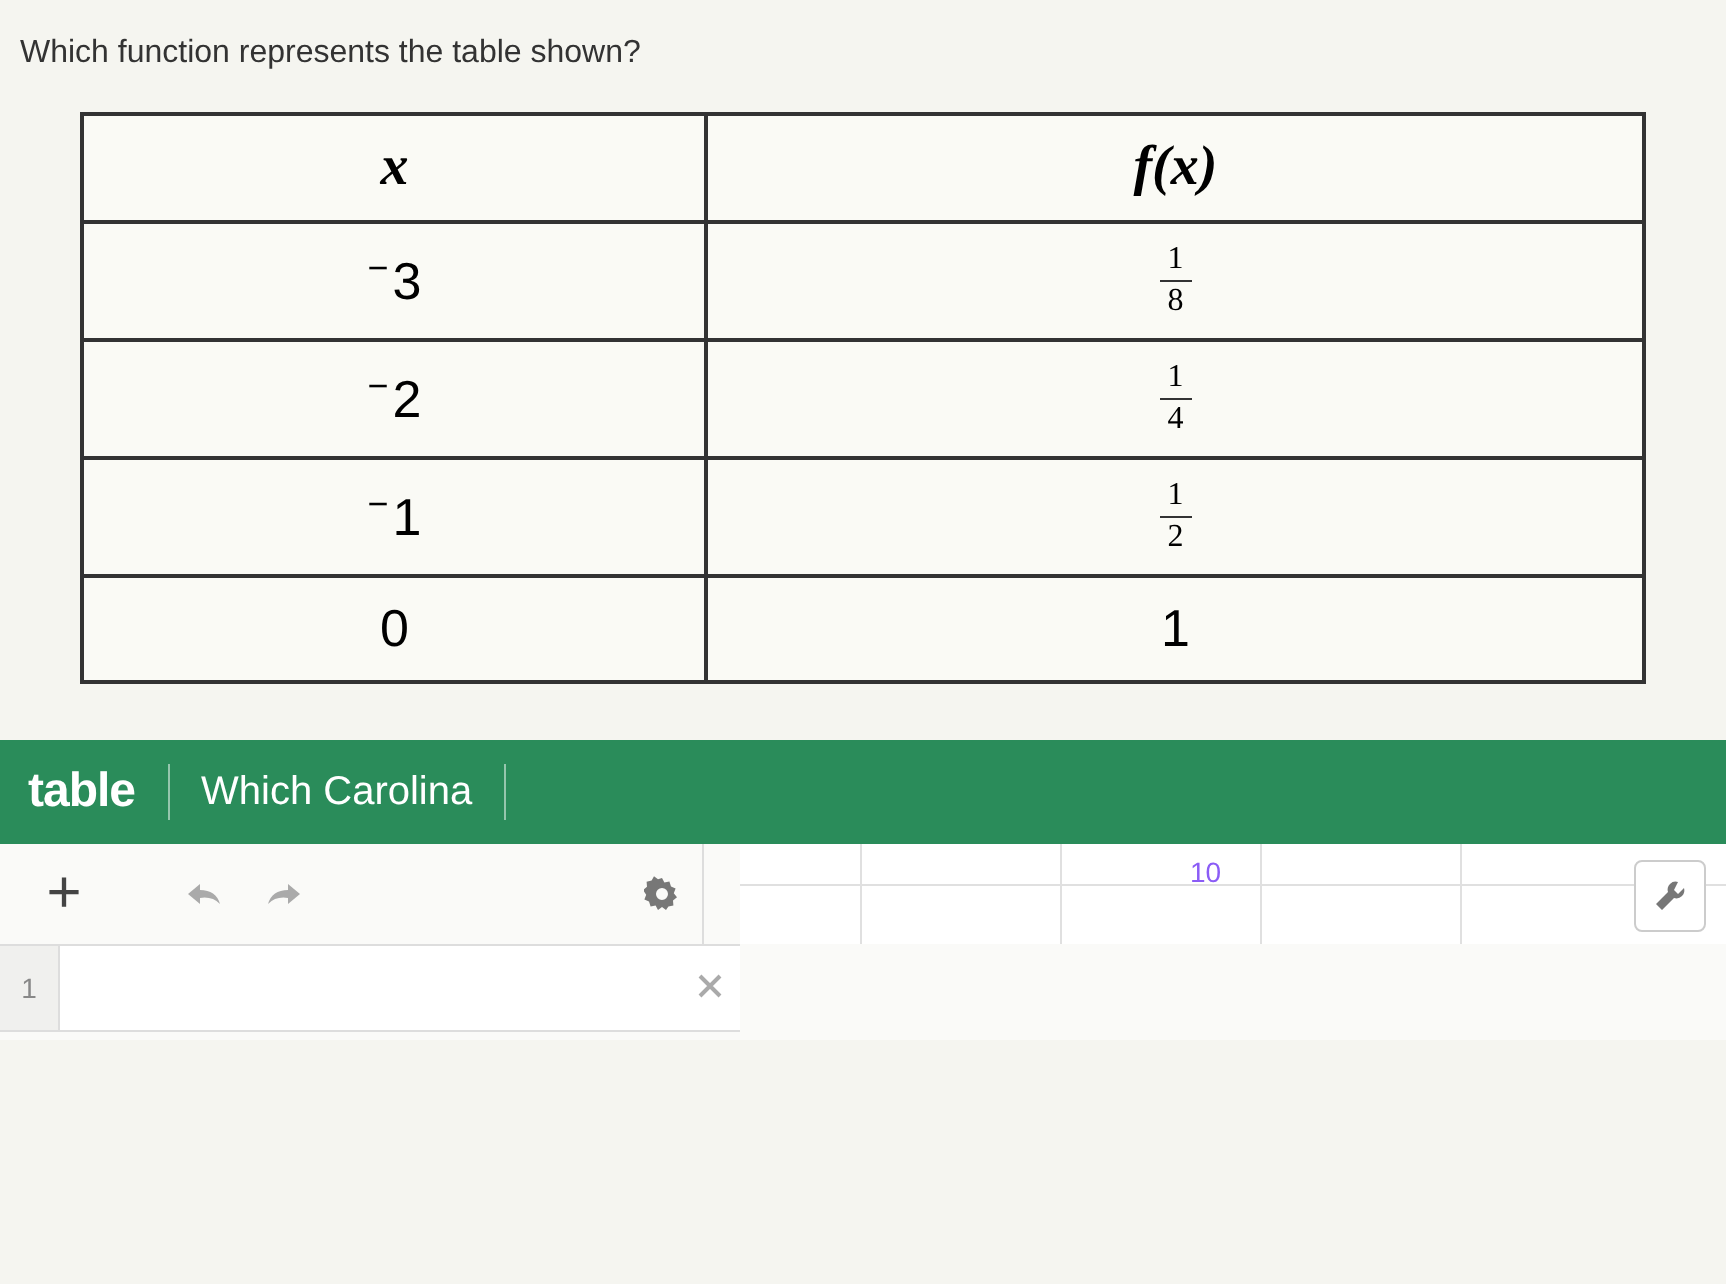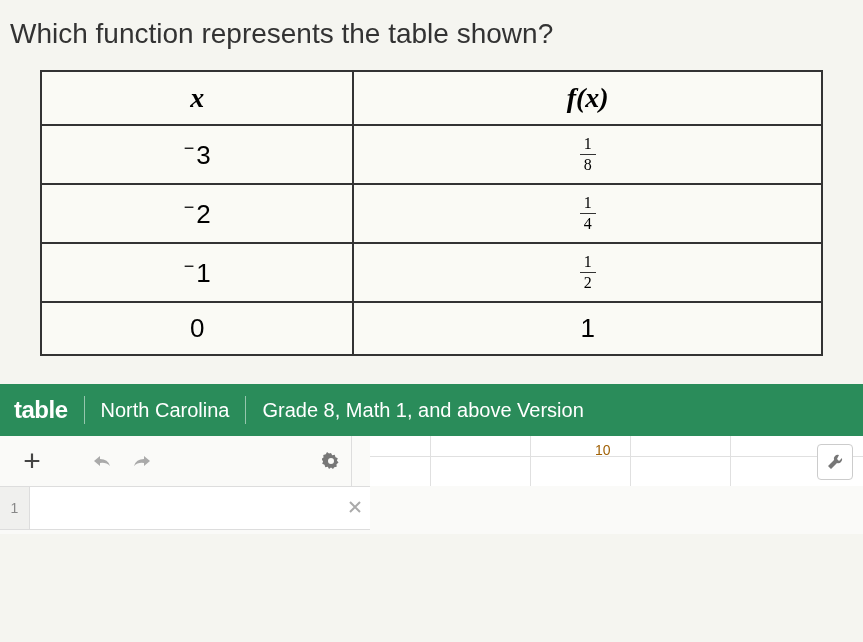--- a/index.html
+++ b/index.html
@@ -8,21 +8,21 @@
       box-sizing: border-box;
     }
     body {
       font-family: Arial, sans-serif;
       background: #f5f5f0;
       width: 863px;
       height: 642px;
       position: relative;
     }
     .question {
-      font-size: 28px;
+      font-size: 16px;
       color: #333;
       padding: 18px 10px 20px 10px;
     }
     .table-container {
       padding: 0 40px;
     }
     .data-table {
       width: 100%;
       border-collapse: collapse;
       border: 2px solid #333;
@@ -158,21 +158,21 @@
     .grid-line-h {
       position: absolute;
       left: 0;
       right: 0;
       height: 1px;
       background: #e0e0e0;
     }
     .axis-label {
       position: absolute;
       font-size: 14px;
-      color: #a16207;
+      color: #8b5cf6;
     }
     .wrench-btn {
       position: absolute;
       right: 10px;
       top: 8px;
       width: 36px;
       height: 36px;
       background: #fff;
       border: 1px solid #ccc;
       border-radius: 4px;
@@ -250,23 +250,22 @@
         <td><span>0</span></td>
         <td><span>1</span></td>
       </tr>
     </tbody>
   </table>
 </div>
 
 <div class="desmos-bar">
   <span class="desmos-logo">table</span>
   <span class="divider"></span>
-  <span>North Carolina</span>
+  <span>Which Carolina</span>
   <span class="divider"></span>
-  <span>Grade 8, Math 1, and above Version</span>
 </div>
 
 <div class="below-bar">
   <div class="toolbar">
     <div class="toolbar-left">
       <div class="tool-btn plus">+</div>
       <div class="tool-btn undo">
         <svg width="20" height="14" viewBox="0 0 20 14">
             <path d="M2 7 L8 2 L8 5 Q16 5 18 12 Q14 8 8 9 L8 12 Z" fill="#aaa"></path>
           </svg>

